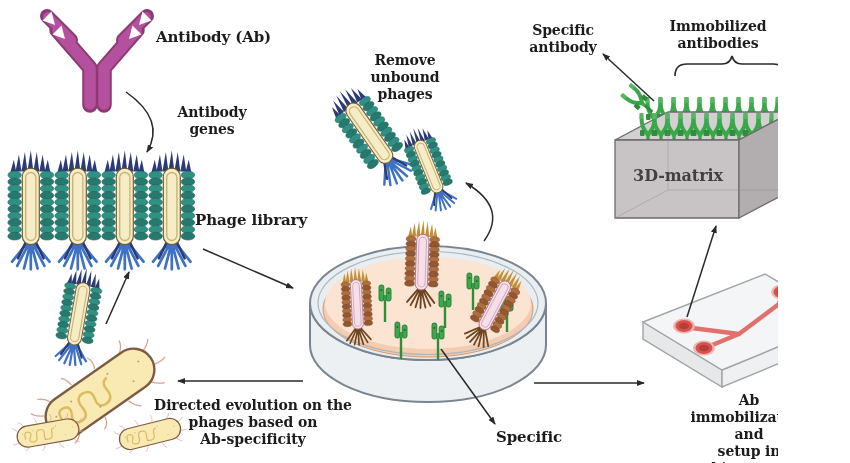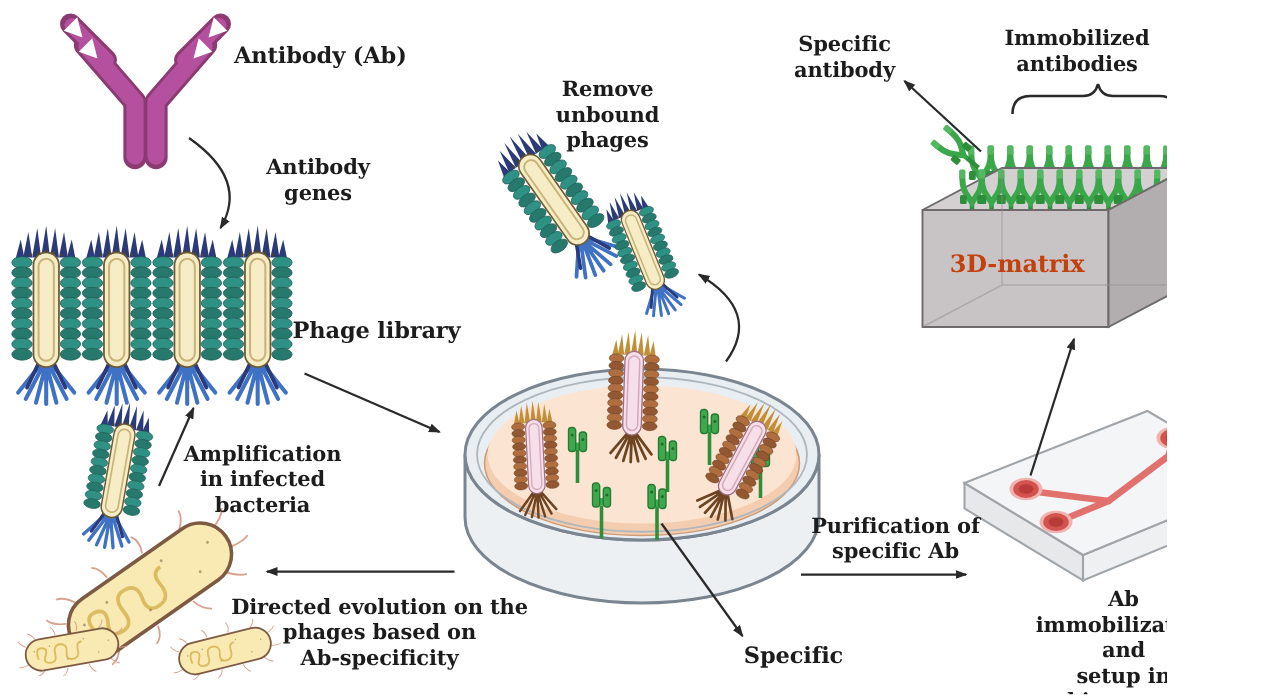--- a/index.html
+++ b/index.html
@@ -12,21 +12,21 @@
   #lbl-antibody-ab{left:156px;top:28px;transform:none;text-align:left;font-size:15px;}
   #lbl-antibody-genes{left:212px;top:104px;}
   #lbl-phage-library{left:251px;top:211px;font-size:15px;text-align:right;}
   #lbl-amplification{left:175px;top:295px;}
   #lbl-directed{left:253px;top:397px;}
   #lbl-remove{left:405px;top:52px;}
   #lbl-antigen{left:529px;top:428px;font-size:15px;}
   #lbl-purification{left:597px;top:343px;}
   #lbl-specific{left:563px;top:22px;}
   #lbl-immobilized{left:718px;top:18px;}
-  #lbl-matrix{left:678px;top:166px;font-size:16px;font-weight:700;color:#c2410c;}
+  #lbl-matrix{left:678px;top:166px;font-size:16px;font-weight:700;color:#404040;}
   #lbl-biosensor{left:749px;top:392px;}
 </style>
 </head>
 <body>
 
 <div id="stage">
 
 <svg width="850" height="463" viewBox="0 0 850 463">
   <defs>
     <marker id="ah" markerWidth="9" markerHeight="8" refX="7" refY="3" orient="auto" markerUnits="userSpaceOnUse">
@@ -302,32 +302,27 @@
     <path d="M534,383 L644,383" marker-end="url(#ah)"></path>
     <path d="M654,101 L603,54" marker-end="url(#ah)"></path>
     <path d="M687,317 L716,226" marker-end="url(#ah)"></path>
   </g>
 </svg>
 
 <div class="lbl" id="lbl-antibody-ab">Antibody (Ab)</div>
 <div class="lbl" id="lbl-antibody-genes">Antibody
 genes</div>
 <div class="lbl" id="lbl-phage-library">Phage library</div>
-<div class="lbl" id="lbl-amplification">Amplification
-in infected
-bacteria</div>
 <div class="lbl" id="lbl-directed">Directed evolution on the
 phages based on
 Ab-specificity</div>
 <div class="lbl" id="lbl-remove">Remove
 unbound
 phages</div>
 <div class="lbl" id="lbl-antigen">Specific</div>
-<div class="lbl" id="lbl-purification">Purification of
-specific Ab</div>
 <div class="lbl" id="lbl-immobilized">Immobilized
 antibodies</div>
 <div class="lbl" id="lbl-specific">Specific
 antibody</div>
 <div class="lbl" id="lbl-matrix">3D-matrix</div>
 <div class="lbl" id="lbl-biosensor">Ab immobilization and
 setup in biosensor</div>
 
 </div>
 

